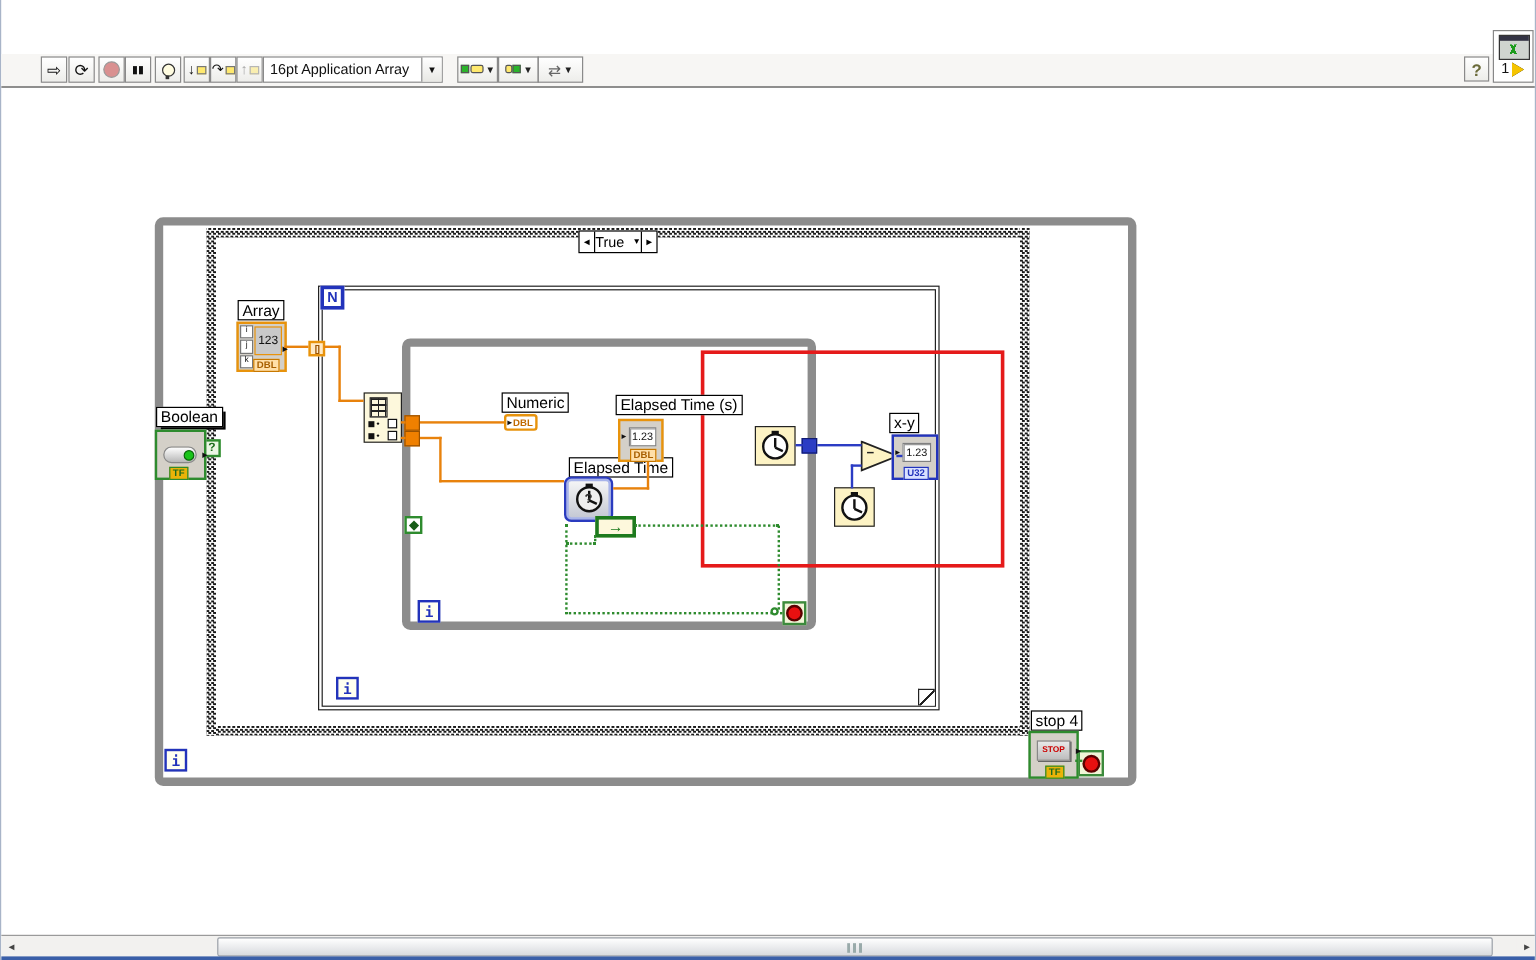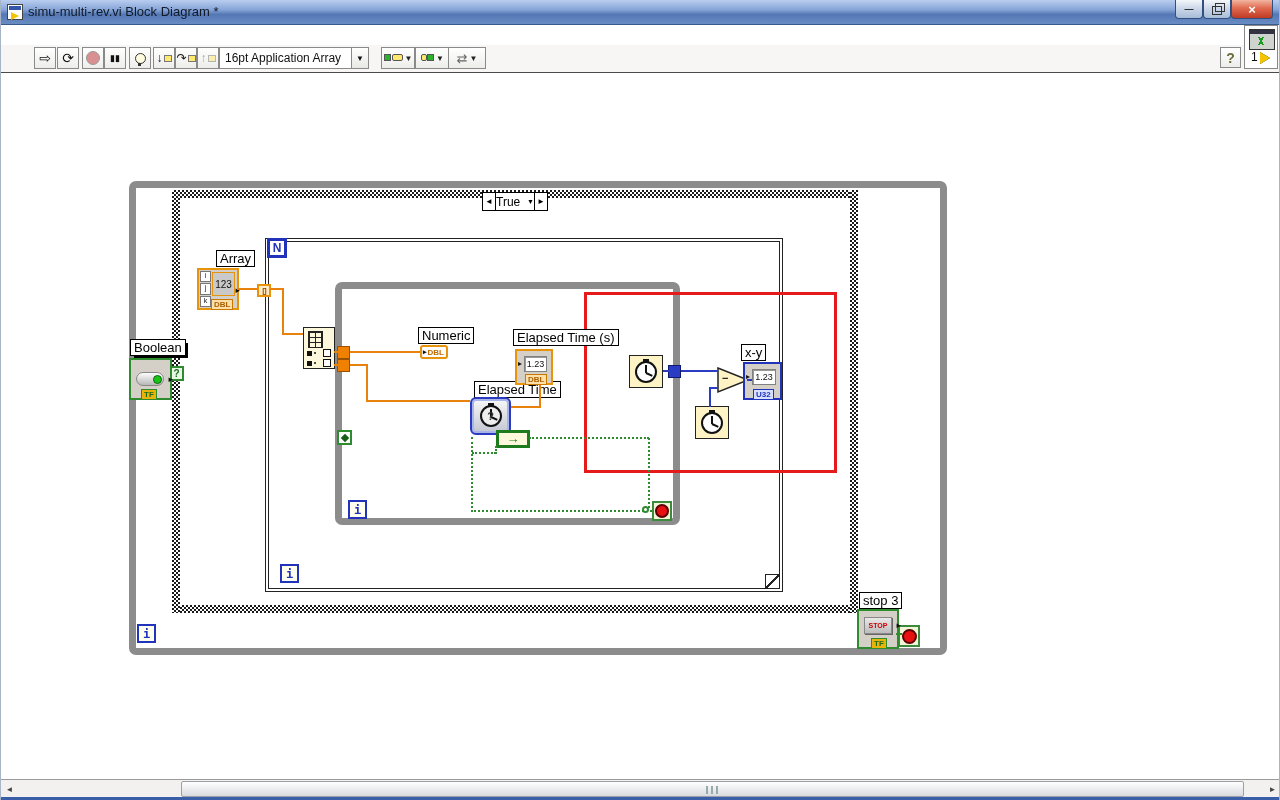--- a/index.html
+++ b/index.html
@@ -139,36 +139,20 @@
     background:linear-gradient(#ffffff,#d8dade);box-sizing:border-box;}
   #scr-thumb .grip{position:absolute;left:50%;top:4px;transform:translateX(-50%);width:14px;height:8px;
     background:repeating-linear-gradient(90deg,#9aa 0 2px,transparent 2px 5px);}
   #winbottom{position:absolute;left:0;top:797px;width:1280px;height:3px;background:#3a5fa8;}
 </style>
 </head>
 <body>
 
 <div id="stage">
 
-  <div id="titlebar">
-    <span class="app-icon">
-        <span class="bar"></span>
-        <span class="arr"></span>
-      </span>
-    <span id="title-text">simu-multi-rev.vi Block Diagram *</span>
-    <span class="winbtn" style="left:1174px;width:28px;">
-      <span style="font-size:9px;font-weight:bold;">—</span>
-      </span>
-    <span class="winbtn" style="left:1202px;width:28px;">
-      <span class="ico-restore"></span>
-      </span>
-    <span class="winbtn close" style="left:1230px;width:42px;">
-      <span>×</span>
-      </span>
-  </div>
 
 
   <div id="toolbar">
     <span class="tbtn" style="left:33px;">
         <span>⇨</span>
       </span>
     <span class="tbtn" style="left:56px;">
         <span>⟳</span>
       </span>
     <span class="tbtn" style="left:81px;">
@@ -269,27 +253,27 @@
     </div>
   <div class="cond" style="left:651px;top:501px;width:20px;height:20px;">
       <span class="dot" style="width:10px;height:10px;"></span>
     </div>
   <div class="tun-diamond" style="left:336px;top:430px;">
       <i></i>
     </div>
 
   <div class="redrect" style="left:583px;top:292px;width:253px;height:181px;"></div>
 
-  <div class="lv-label" style="left:197px;top:250px;margin-left:18px;">Array</div>
+  <div class="lv-label" style="left:197px;top:250px;">Array</div>
   <div class="lv-label shadowed" style="left:129px;top:339px;">Boolean</div>
   <div class="lv-label" style="left:417px;top:327px;">Numeric</div>
   <div class="lv-label" style="left:512px;top:329px;">Elapsed Time (s)</div>
   <div class="lv-label" style="left:473px;top:381px;">Elapsed Time</div>
   <div class="lv-label" style="left:740px;top:344px;">x-y</div>
-  <div class="lv-label" style="left:858px;top:592px;">stop 3</div>
+  <div class="lv-label" style="left:858px;top:592px;">stop 4</div>
 
   <div id="array-const">
     <span class="idxcol">
       <span>i</span>
       <span>j</span>
       <span>k</span>
     </span>
     <span class="elem">123</span>
     <span class="tag orange" style="left:12px;bottom:-2px;">DBL</span>
     <span class="outarr" style="right:-3px;top:16px;">▸</span>

